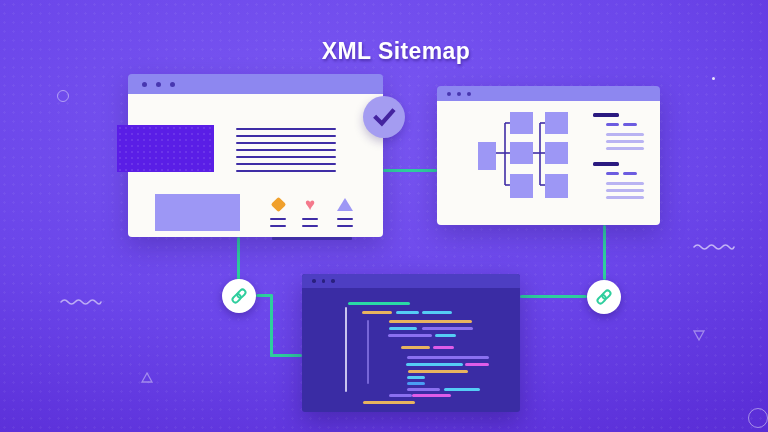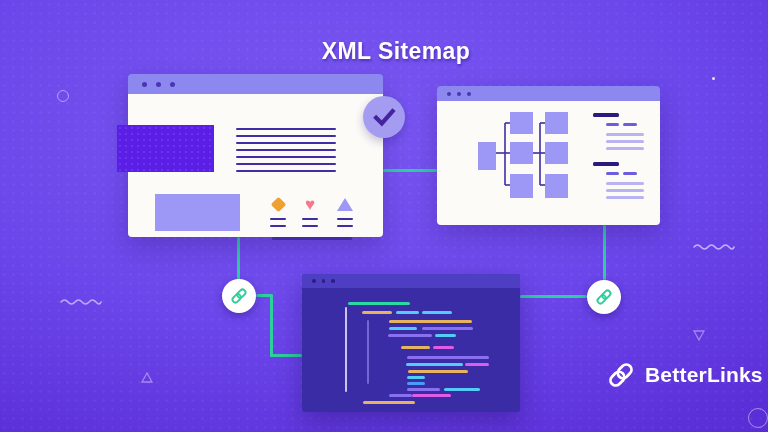--- a/index.html
+++ b/index.html
@@ -229,29 +229,20 @@
   </div>
   <div class="link-badge" style="left:587px;top:280px;">
     <svg width="20" height="20" viewBox="0 0 24 24">
       <g transform="rotate(-45 12 12)" fill="none" stroke="var(--connector-green)" stroke-width="2.3">
         <rect x="2.5" y="8.5" width="11" height="7" rx="3.5"></rect>
         <rect x="10.5" y="8.5" width="11" height="7" rx="3.5"></rect>
       </g>
     </svg>
   </div>
 
-  <div class="logo">
-    <svg width="30" height="30" viewBox="0 0 32 32">
-      <g transform="rotate(-45 16 16)" fill="none" stroke="#ffffff" stroke-width="3" stroke-linecap="round">
-        <rect x="2.5" y="10.5" width="16" height="11" rx="5.5"></rect>
-        <rect x="13.5" y="10.5" width="16" height="11" rx="5.5"></rect>
-      </g>
-    </svg>
-    <span class="logo-text">BetterLinks</span>
-  </div>
 
   <div class="deco deco-circle" style="left:57px;top:90px;width:10px;height:10px;"></div>
   <div class="deco deco-dot" style="left:712px;top:77px;width:3px;height:3px;"></div>
   <svg class="deco" style="left:693px;top:242px;" width="42" height="8">
     <path d="M1 5 Q4.5 1 8 5 T15 5 T22 5 T29 5 T36 5 T41 5" fill="none" stroke="rgba(255,255,255,0.6)" stroke-width="1.6" stroke-linecap="round"></path>
   </svg>
   <svg class="deco" style="left:60px;top:297px;" width="42" height="8">
     <path d="M1 5 Q4.5 1 8 5 T15 5 T22 5 T29 5 T36 5 T41 5" fill="none" stroke="rgba(255,255,255,0.55)" stroke-width="1.6" stroke-linecap="round"></path>
   </svg>
   <svg class="deco" style="left:140px;top:371px;" width="14" height="14">

